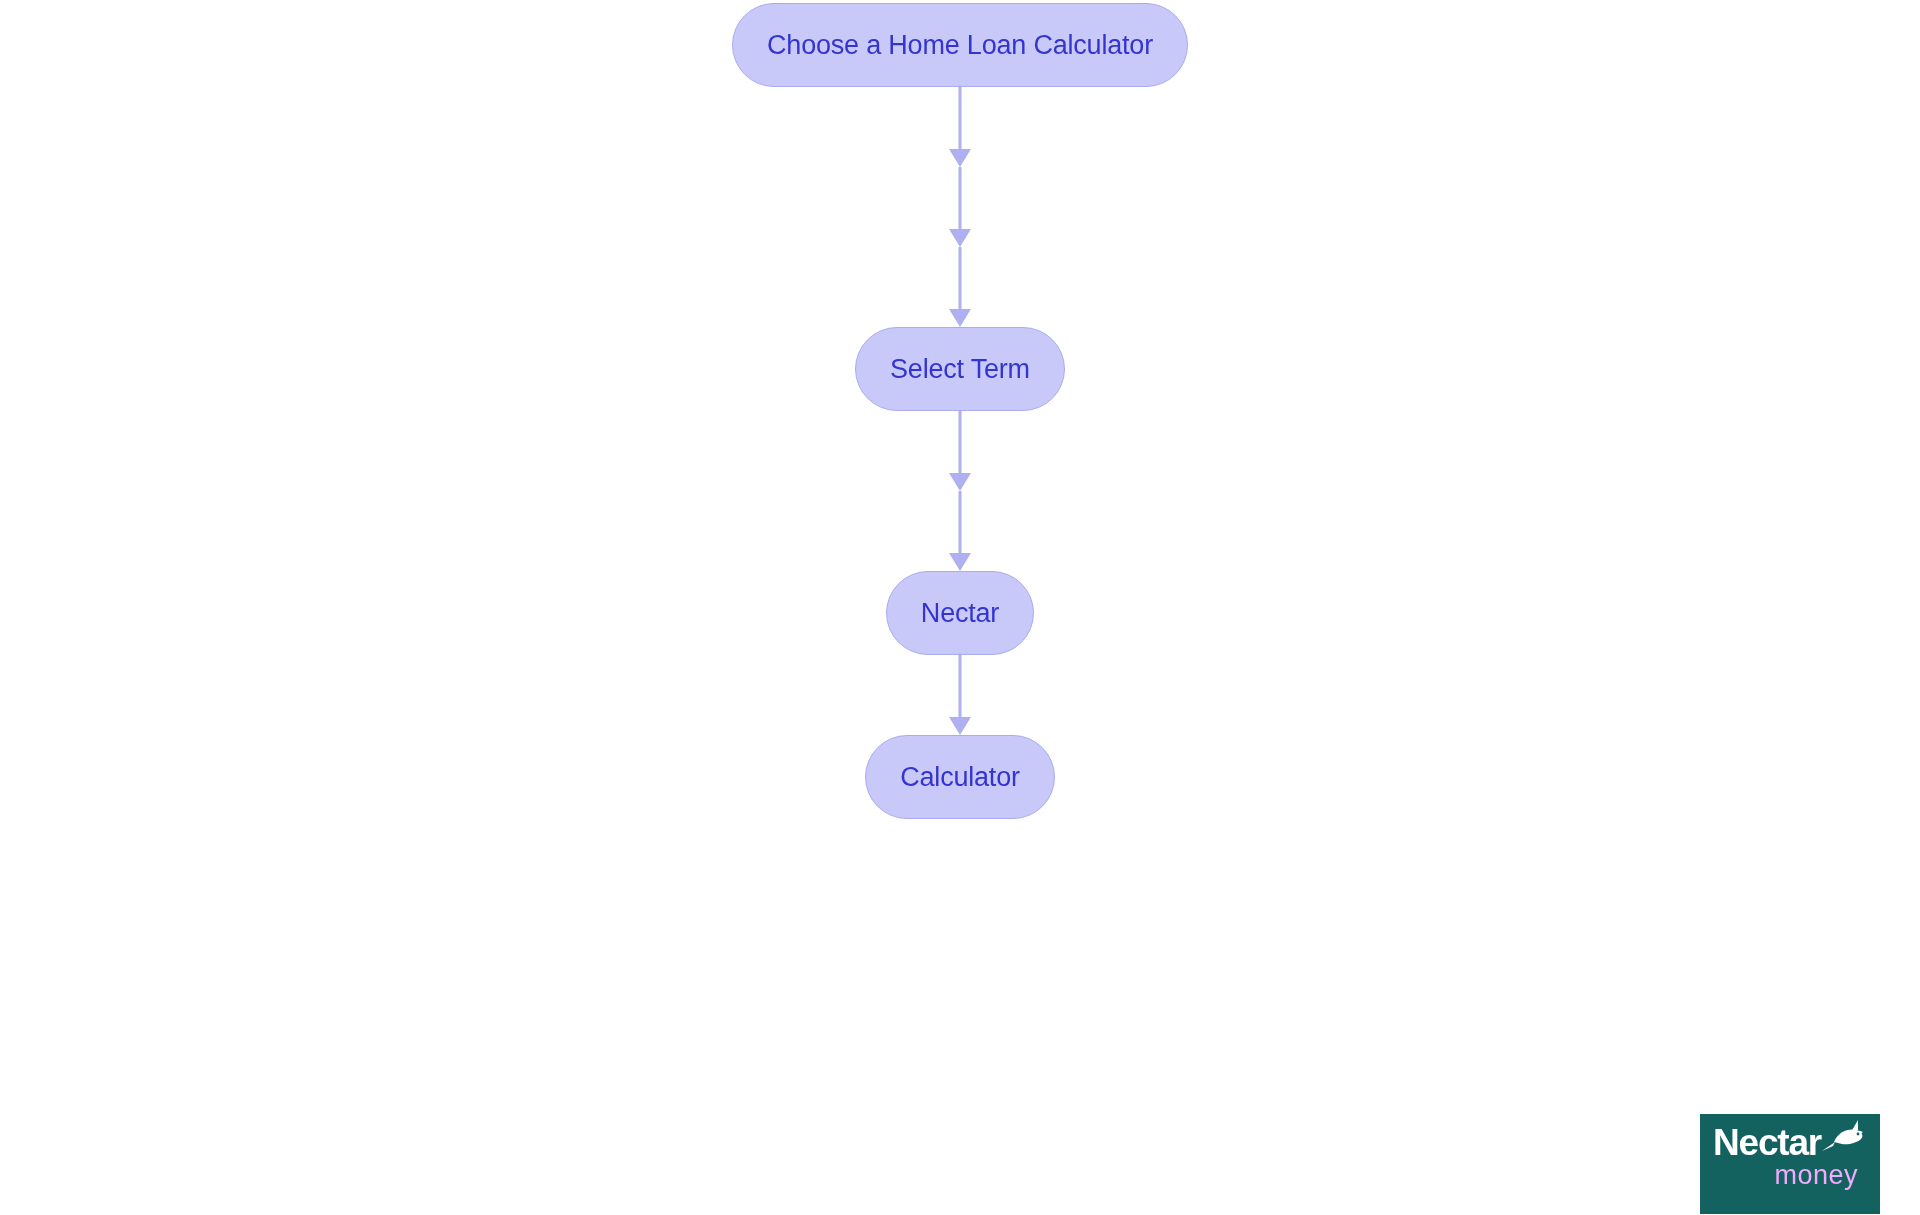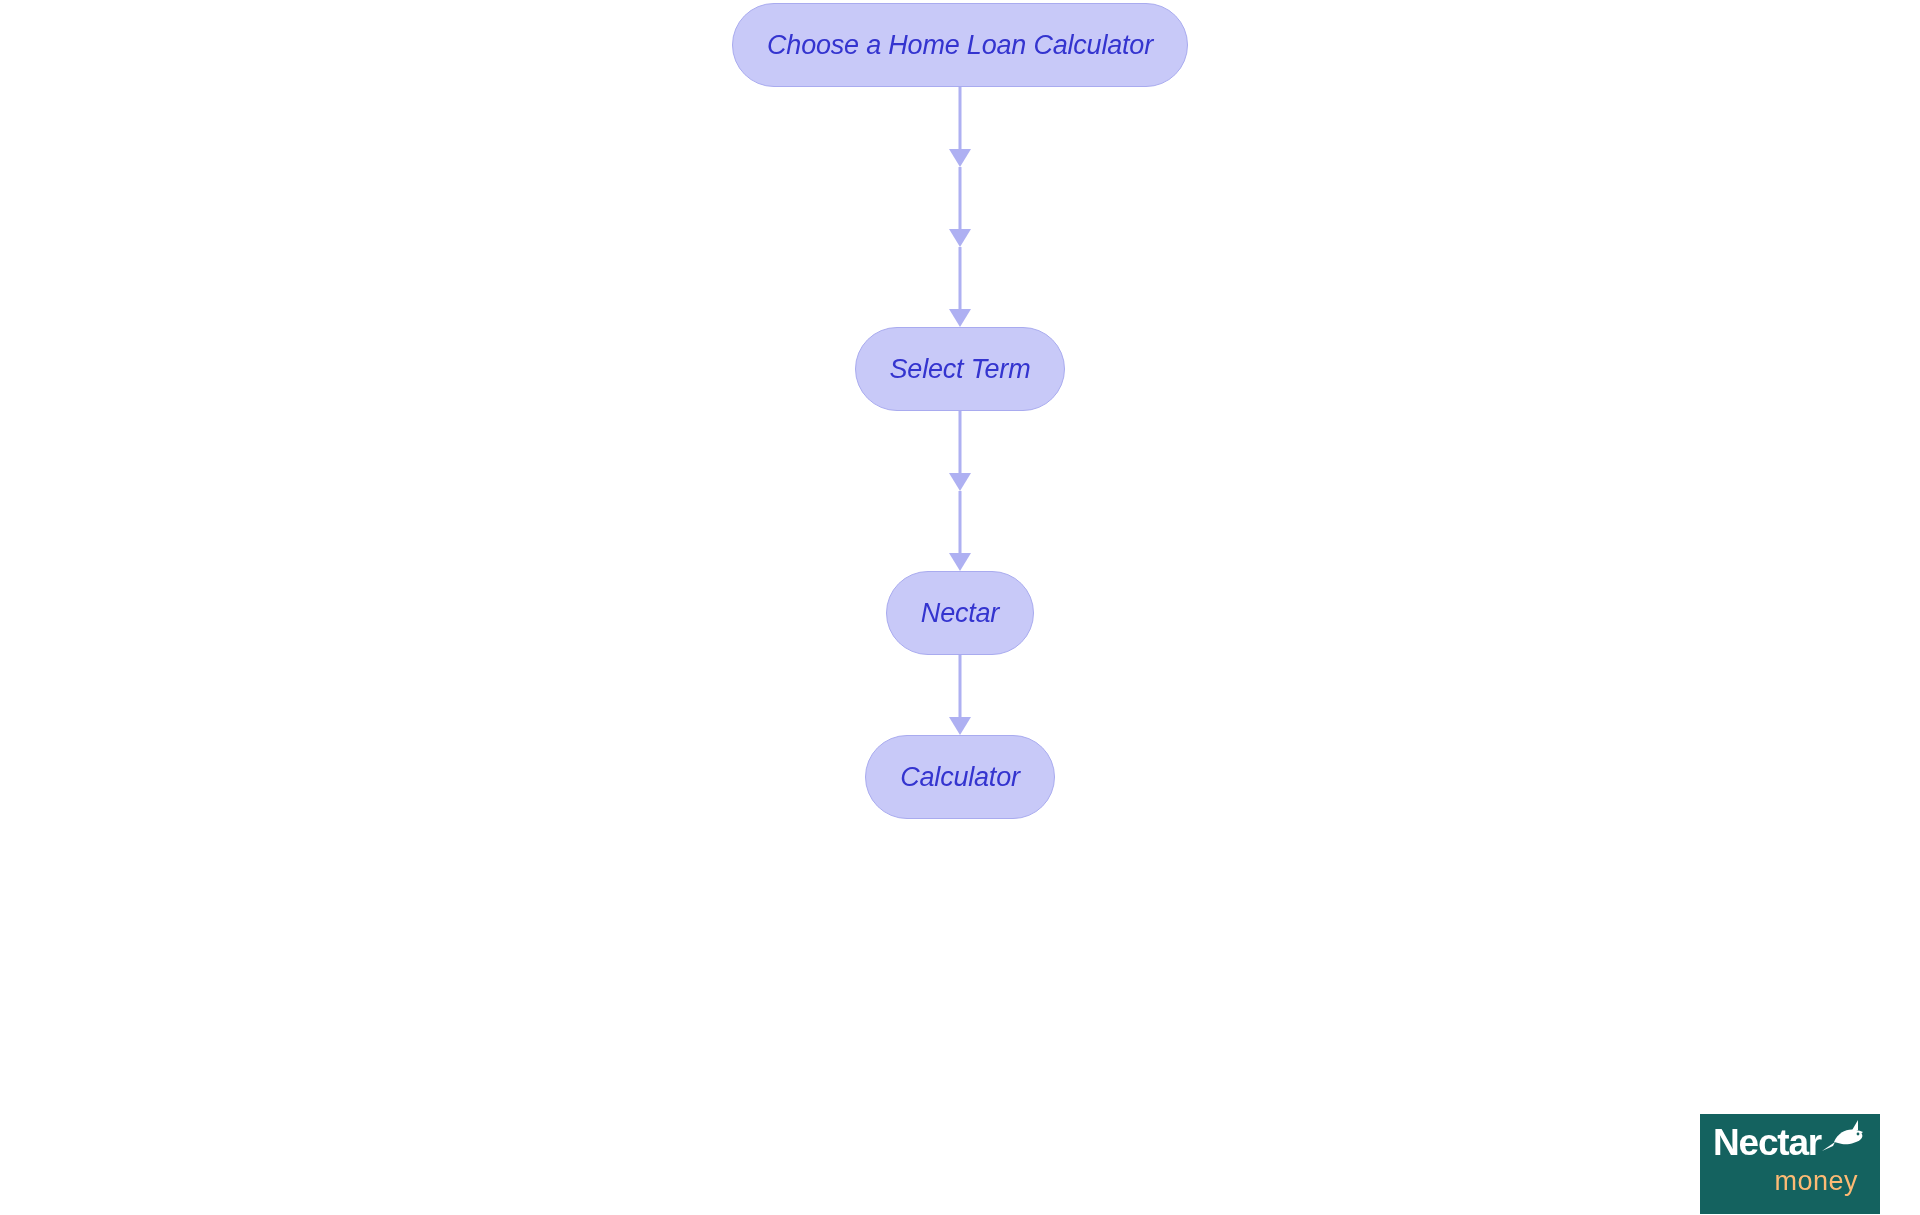--- a/index.html
+++ b/index.html
@@ -14,21 +14,20 @@
     overflow: hidden;
     font-family: "Liberation Sans", sans-serif;
   }
 
   #flow-canvas {
     position: absolute;
     left: 0;
     top: 0;
     width: 1920px;
     height: 1215px;
-    font-style: italic;
   }
 
   .flow-column {
     position: absolute;
     left: 0;
     top: 0;
     width: 1920px;
     display: flex;
     flex-direction: column;
     align-items: center;
@@ -101,27 +100,26 @@
     font-size: 37px;
     font-weight: bold;
     letter-spacing: -1.2px;
     line-height: 1;
     font-family: "Liberation Sans", sans-serif;
   }
   .logo-secondary {
     position: absolute;
     right: 22px;
     top: 48px;
-    color: #fdba74;
+    color: #f0abfc;
     font-size: 27px;
     font-weight: 300;
     letter-spacing: 0.5px;
     line-height: 1;
     font-family: "Liberation Sans", sans-serif;
-    margin-top: 6px;
   }
   .logo-bird {
     position: absolute;
     right: 14px;
     top: 4px;
     width: 52px;
     height: 40px;
   }
 </style>
 </head>

